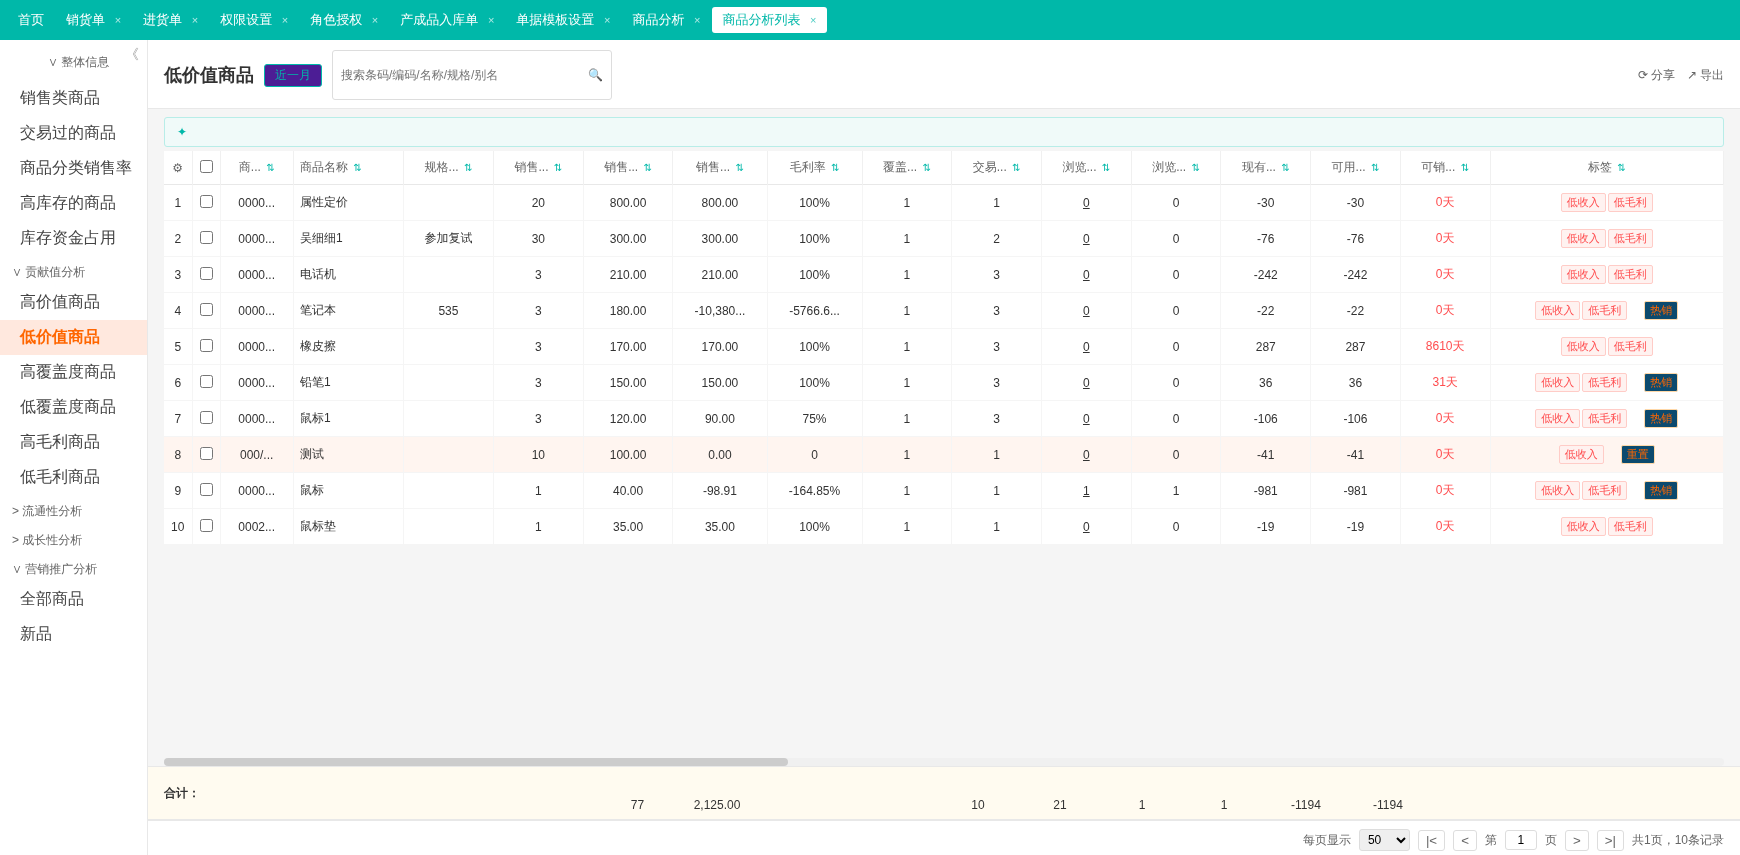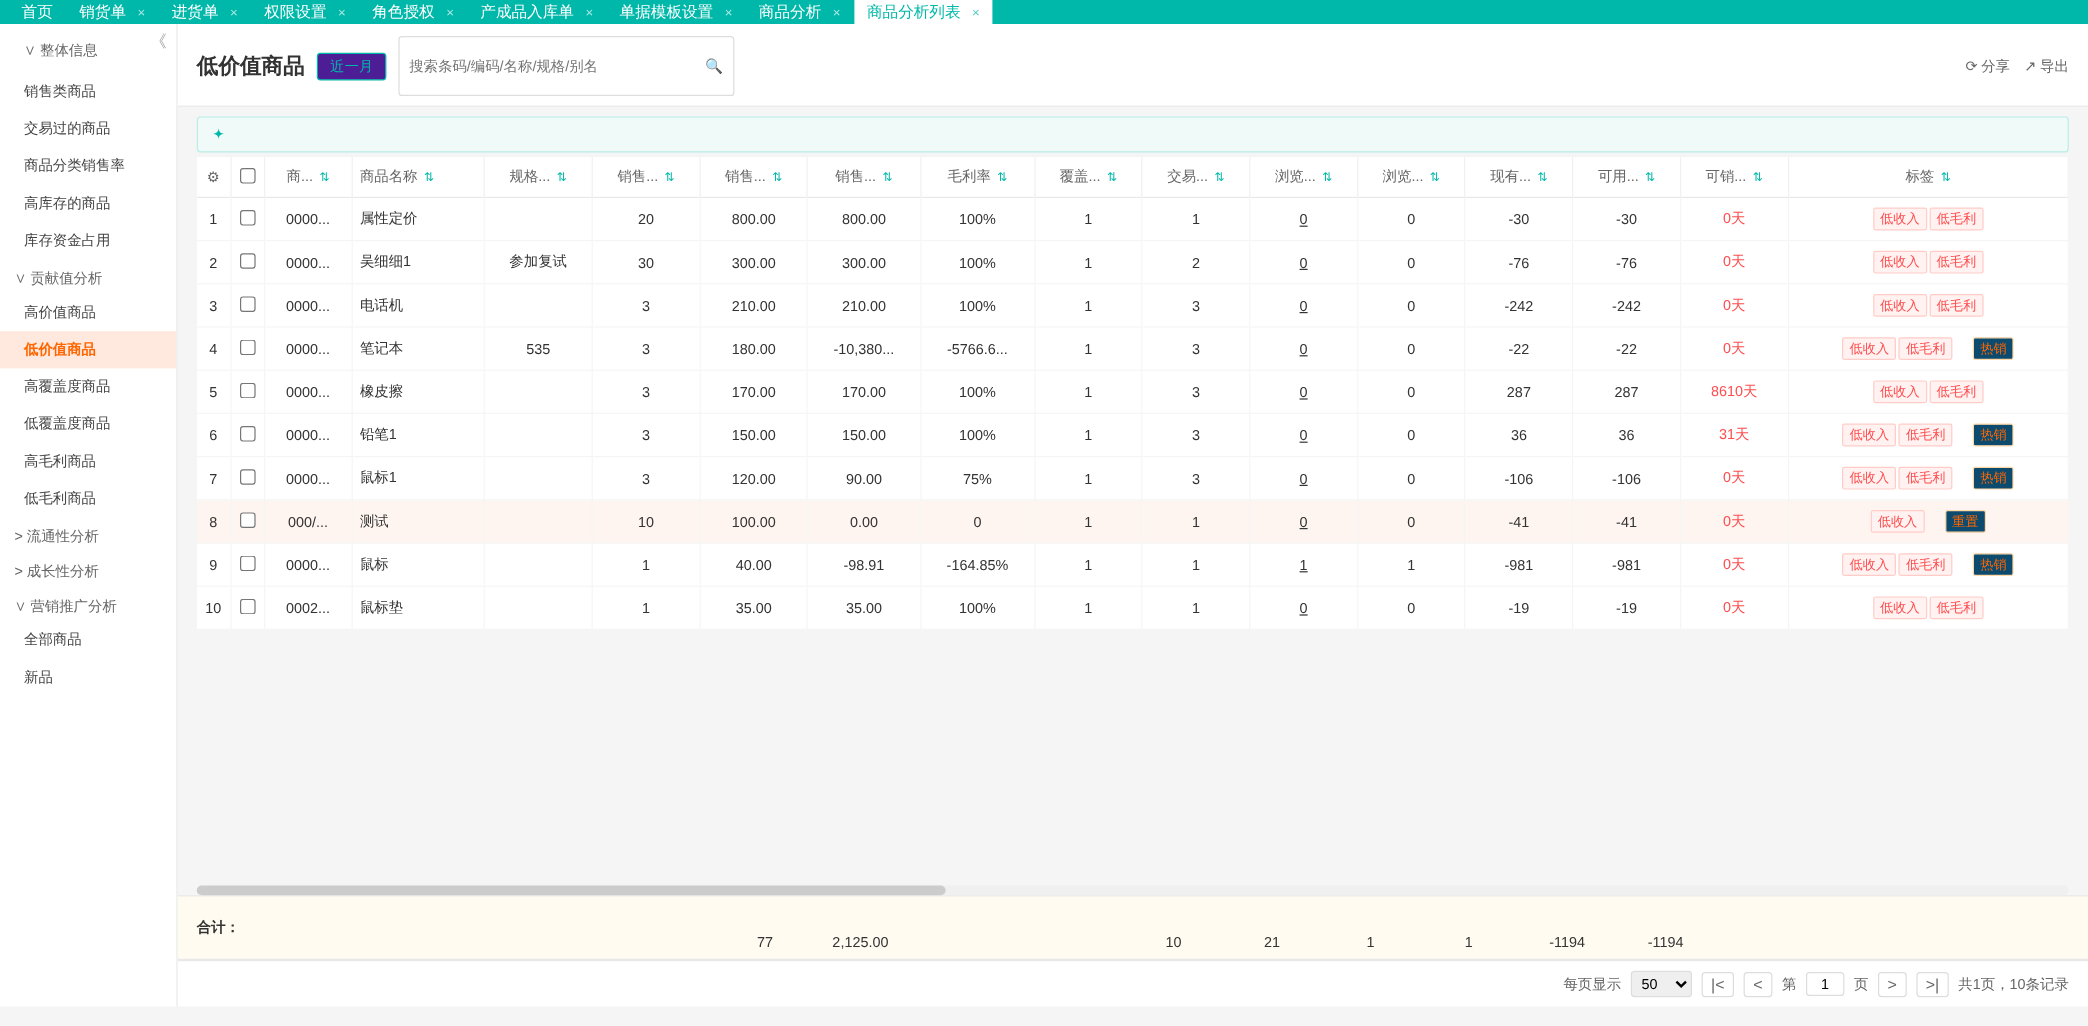--- a/index.html
+++ b/index.html
@@ -3,21 +3,21 @@
   <meta charset="utf-8">
   <style>
     * { box-sizing: border-box; margin: 0; padding: 0; }
     body { font-family: 'Microsoft YaHei', Arial, sans-serif; font-size: 12px; background: #f5f5f5; color: #333; }
 
     
     .top-nav {
       background: #00b8a9;
       display: flex;
       align-items: center;
-      height: 20px;
+      height: 40px;
       padding: 0 8px;
       gap: 2px;
     }
     .nav-item {
       color: #fff;
       padding: 4px 10px;
       cursor: pointer;
       border-radius: 3px;
       font-size: 13px;
       white-space: nowrap;
@@ -42,21 +42,21 @@
     .sidebar-group-title {
       padding: 8px 12px 4px;
       color: #666;
       font-size: 12px;
       cursor: pointer;
     }
     .sidebar-item {
       padding: 7px 12px 7px 20px;
       cursor: pointer;
       color: #444;
-      font-size: 12px;
+      font-size: 16px;
     }
     .sidebar-item.active { background: #ffe8de; color: #ff6600; font-weight: bold; }
 
     
     .content-area {
       flex: 1;
       display: flex;
       flex-direction: column;
       overflow: hidden;
     }
@@ -253,21 +253,21 @@
   <div class="nav-item">角色授权 <span class="close-x">×</span></div>
   <div class="nav-item">产成品入库单 <span class="close-x">×</span></div>
   <div class="nav-item">单据模板设置 <span class="close-x">×</span></div>
   <div class="nav-item">商品分析 <span class="close-x">×</span></div>
   <div class="nav-item active">商品分析列表 <span class="close-x">×</span></div>
 </div>
 
 <div class="main-layout">
 
   <div class="sidebar">
-    <div style="padding: 6px 8px; display:flex; align-items:flex-start; justify-content: space-between;">
+    <div style="padding: 6px 8px; display:flex; align-items:flex-start; justify-content: space-between; margin-left: 28px;">
       <div class="sidebar-group-title">
         <span>∨</span> 整体信息
       </div>
       <span style="font-size:14px; color:#999; cursor:pointer;">《</span>
     </div>
     <div class="sidebar-item">销售类商品</div>
     <div class="sidebar-item">交易过的商品</div>
     <div class="sidebar-item">商品分类销售率</div>
     <div class="sidebar-item">高库存的商品</div>
     <div class="sidebar-item">库存资金占用</div>

